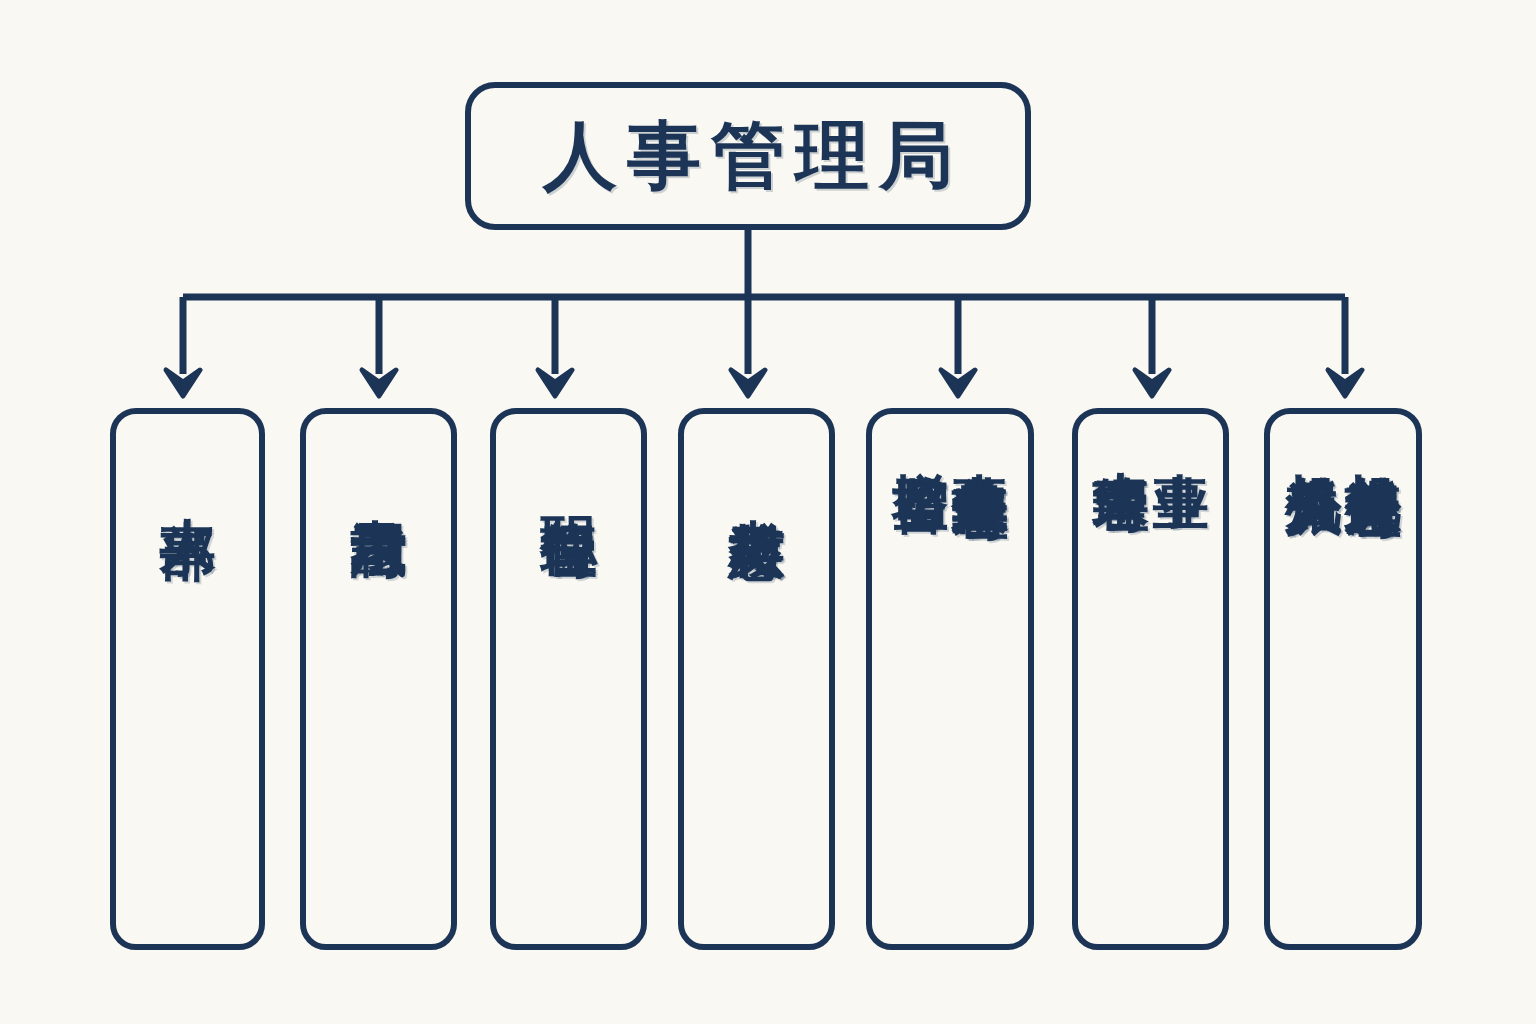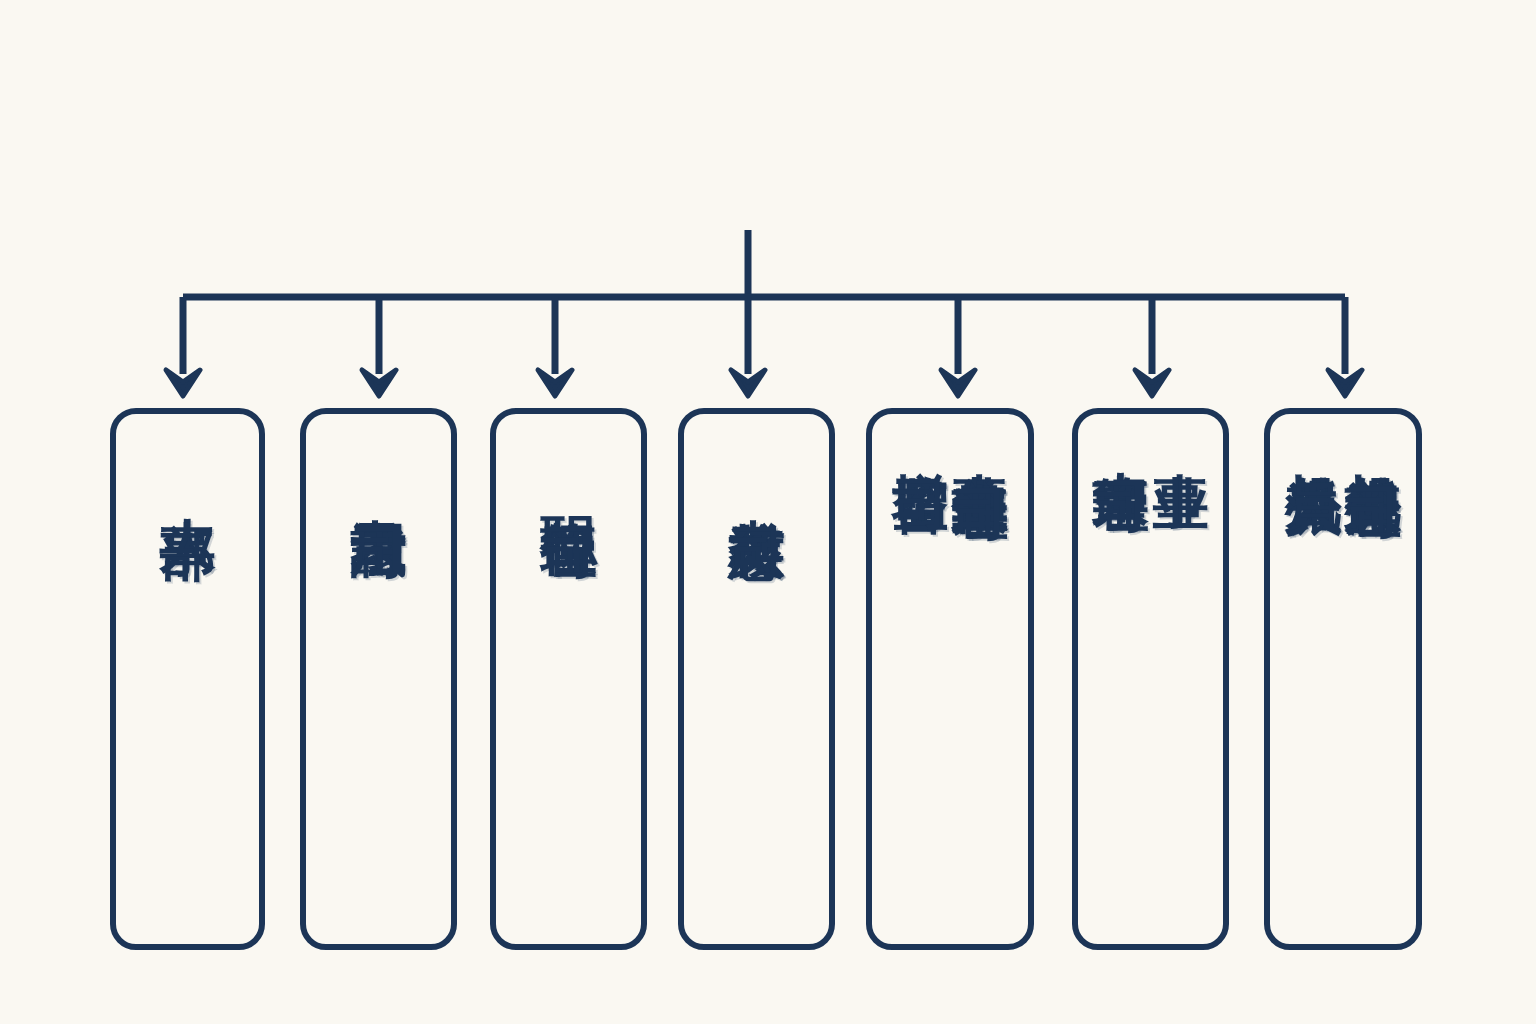--- a/index.html
+++ b/index.html
@@ -114,20 +114,23 @@
       <path d="M166,370 L183,396 L200,370 L183,382 Z"></path>
       <path d="M362,370 L379,396 L396,370 L379,382 Z"></path>
       <path d="M538,370 L555,396 L572,370 L555,382 Z"></path>
       <path d="M731,370 L748,396 L765,370 L748,382 Z"></path>
       <path d="M941,370 L958,396 L975,370 L958,382 Z"></path>
       <path d="M1135,370 L1152,396 L1169,370 L1152,382 Z"></path>
       <path d="M1328,370 L1345,396 L1362,370 L1345,382 Z"></path>
     </g>
   </svg>
 
+  <div class="node node-root">
+    <span class="root-label">人事管理局</span>
+  </div>
 
   <div class="node node-child single c1">
     <span class="vcol">人事部</span>
   </div>
 
   <div class="node node-child single c2">
     <span class="vcol">考試录用司</span>
   </div>
 
   <div class="node node-child single c3">

